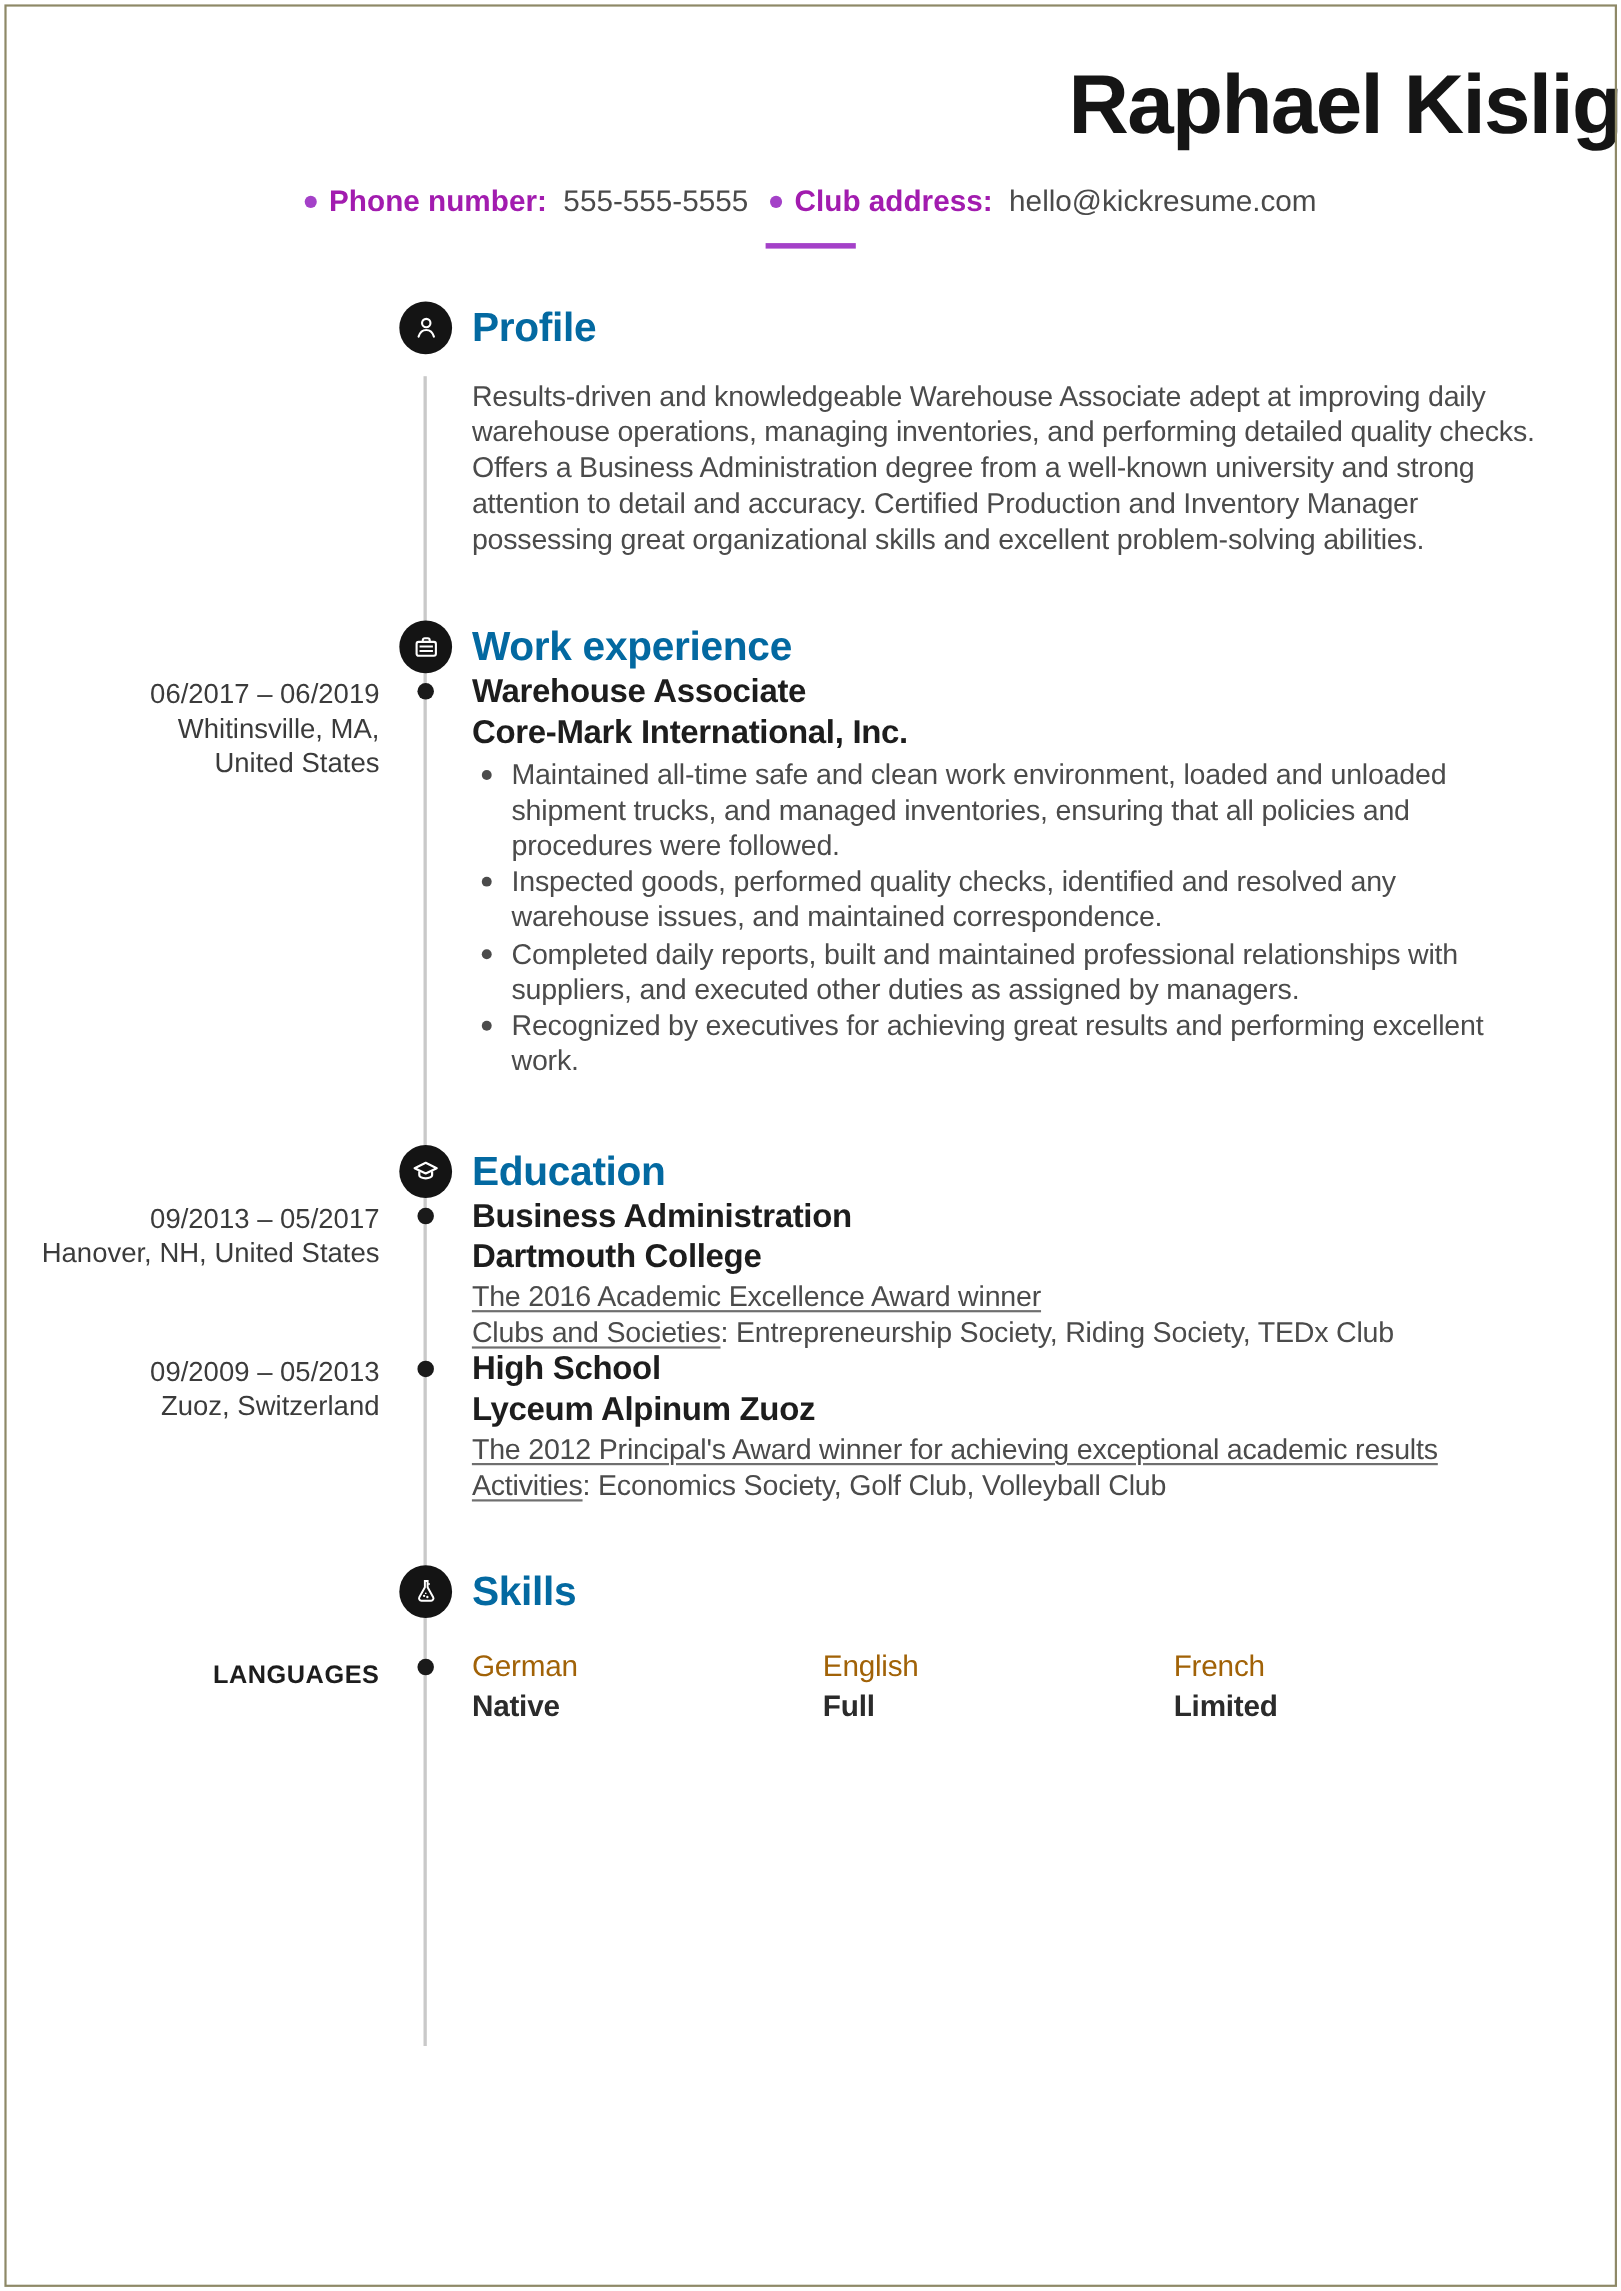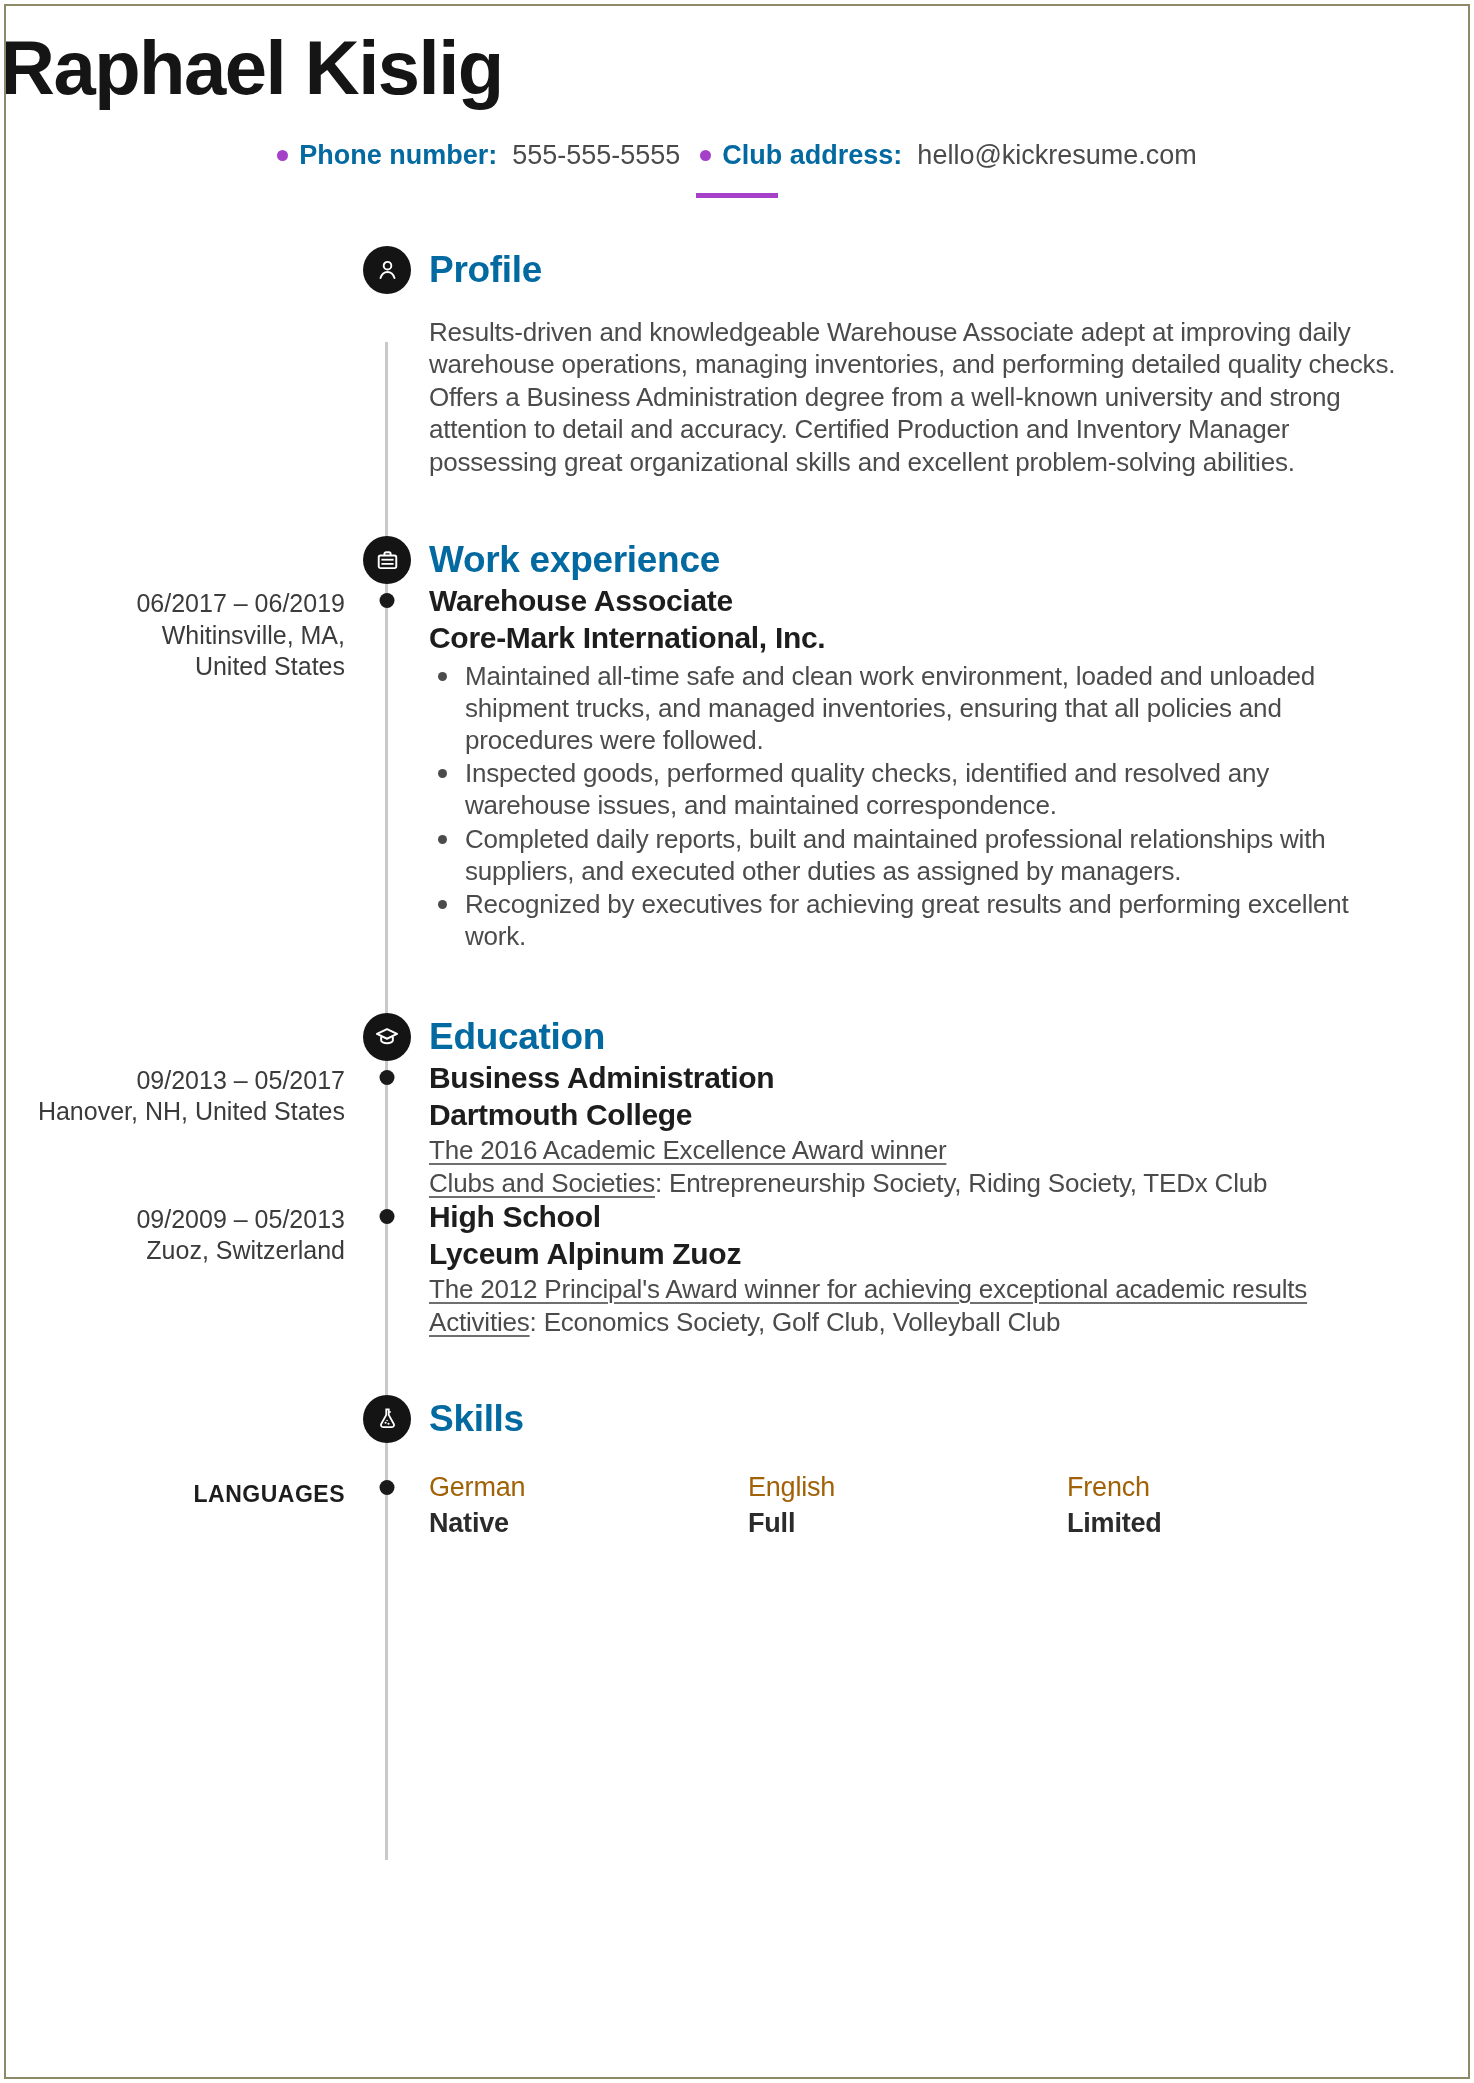--- a/index.html
+++ b/index.html
@@ -20,33 +20,33 @@
   }
   .vline {
     position:absolute;
     left:385px; top:342px;
     width:3px; height:1518px;
     background:#c9c9c9;
     z-index:0;
   }
 
   
-  header { padding-top:28px; text-align:left; position:relative; z-index:1; }
+  header { padding-top:56px; text-align:right; position:relative; z-index:1; }
   h1 {
     font-size:76px; font-weight:bold; color:#151515;
     letter-spacing:-1.5px; line-height:1.05;
     margin-bottom:32px;
   }
   .contact-line {
     display:flex; justify-content:center; align-items:center; gap:20px;
     font-size:27px; color:#4a4a4a;
   }
   .contact-item { display:flex; align-items:center; gap:11px; }
   .cdot { width:11px; height:11px; border-radius:50%; background:#a441c8; display:inline-block; }
-  .contact-item b { color:#0369a1; margin-right:4px; }
+  .contact-item b { color:#a21caf; margin-right:4px; }
   .hdivider { width:82px; height:5px; background:#a441c8; margin:22px auto 0; }
 
   
   .row { display:grid; grid-template-columns:345px 84px 1fr; position:relative; z-index:1; }
   .col-left { text-align:right; font-size:25px; color:#3b3b3b; line-height:1.26; padding-top:4px; }
   .col-marker { position:relative; }
   .icon-circle {
     width:48px; height:48px; border-radius:50%;
     background:#141414;
     display:flex; align-items:center; justify-content:center;

